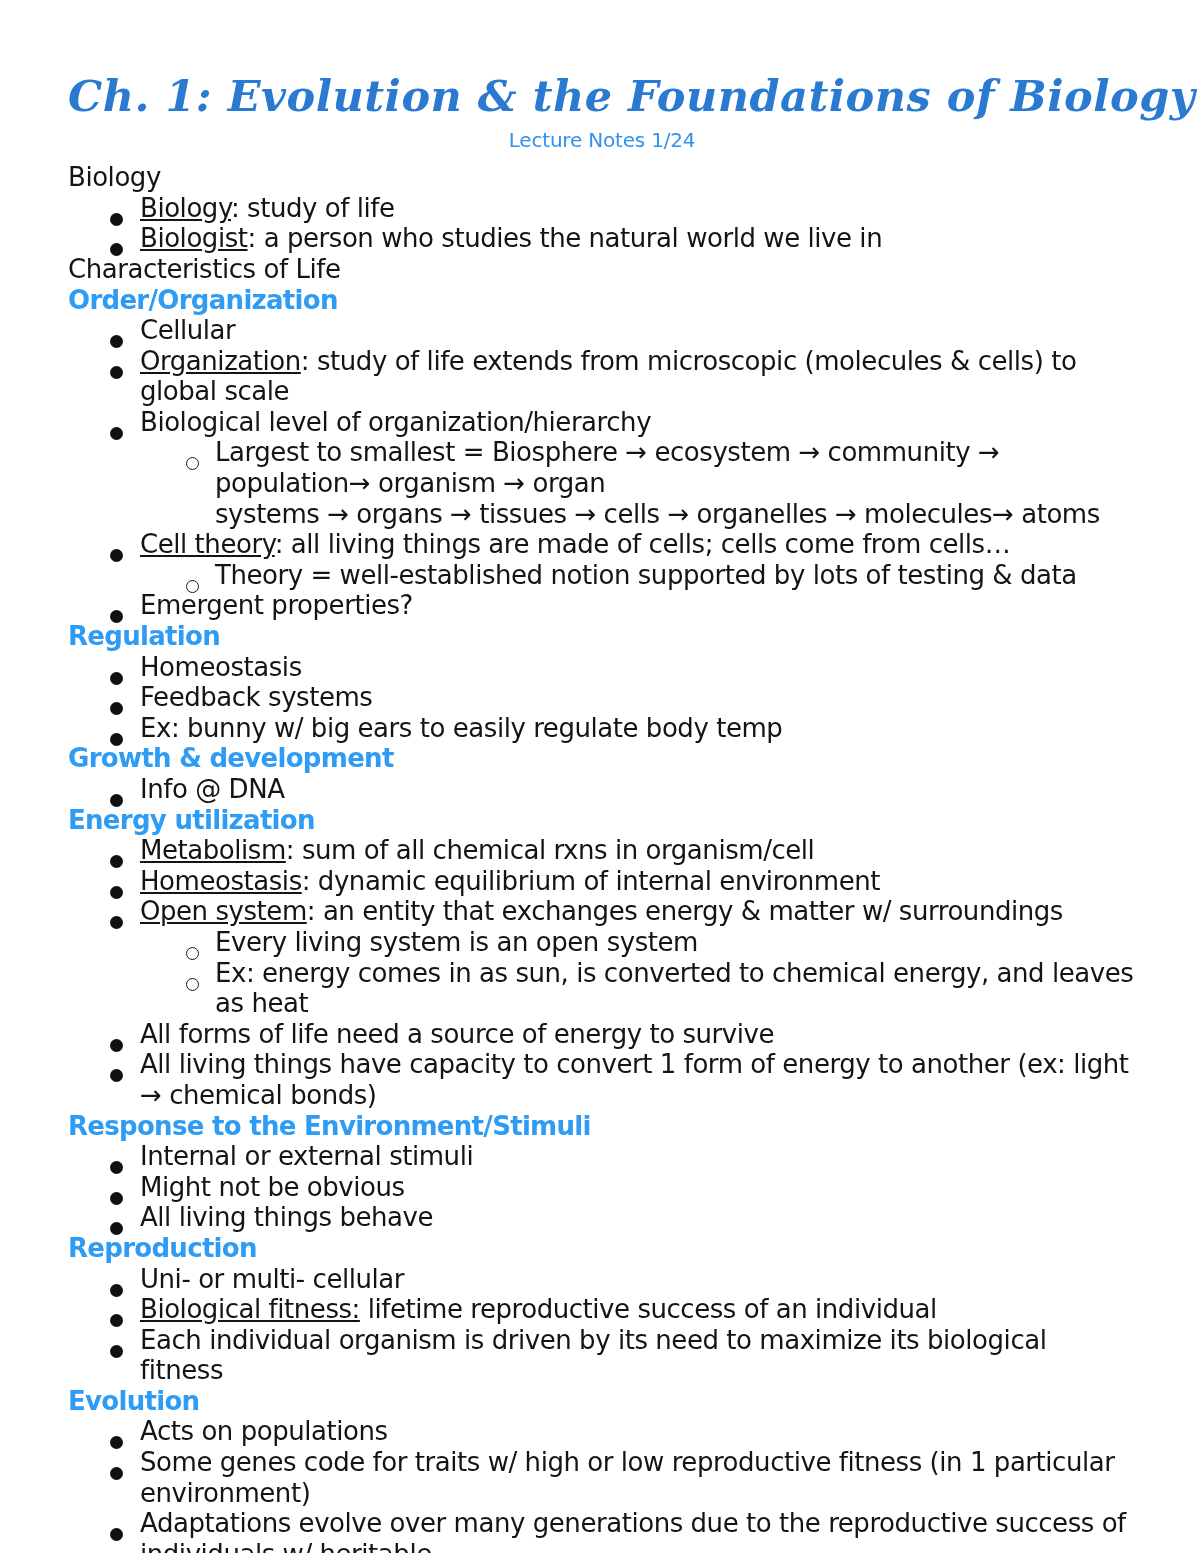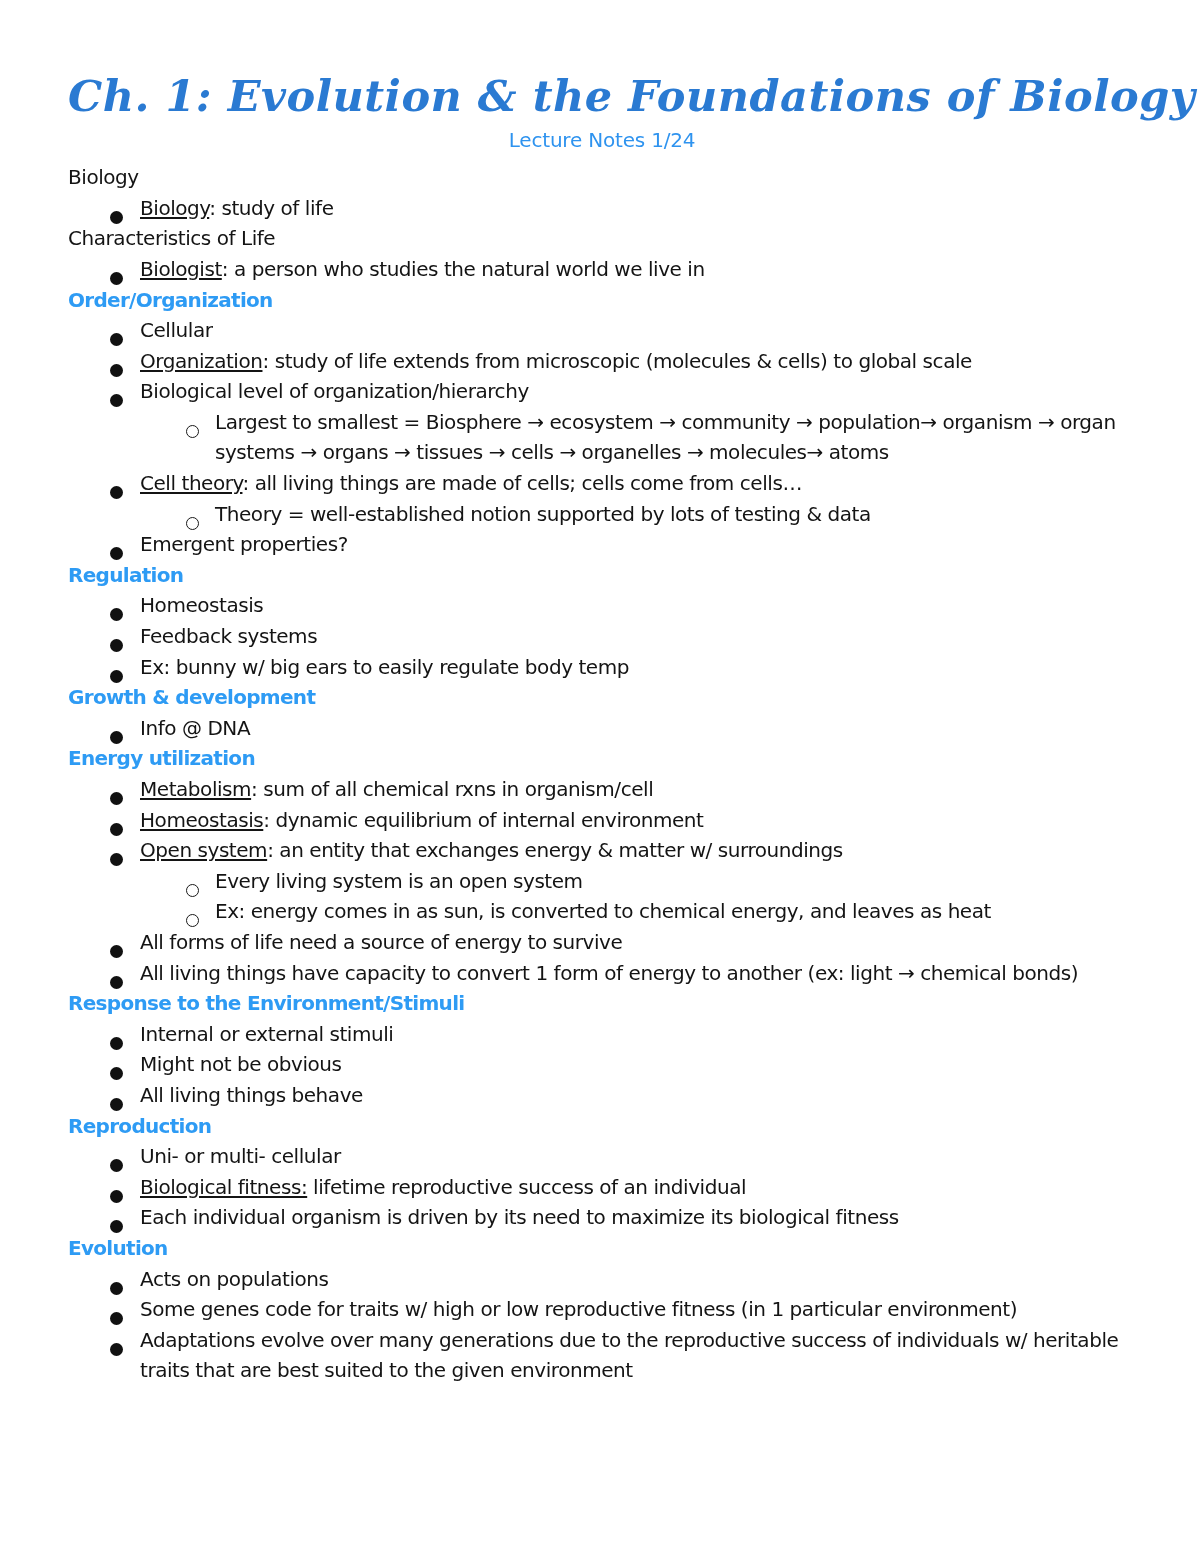--- a/index.html
+++ b/index.html
@@ -48,21 +48,21 @@
 
   
   .outline {
     margin-top: 10px;
   }
 
   .row {
     display: flex;
     align-items: flex-start;
     font-family: "DejaVu Sans", sans-serif;
-    font-size: 20px;
+    font-size: 26px;
     line-height: 30.6px;
     letter-spacing: -0.45px;
     color: #141414;
   }
 
   
   .lvl0 {
     padding-left: 0;
   }
   
@@ -127,26 +127,26 @@
   <div class="doc-subtitle">Lecture Notes 1/24</div>
 
   <div class="outline" id="outline-root">
       <div class="row lvl0">
         <span class="txt"><span>Biology</span></span>
       </div>
       <div class="row lvl1">
         <span class="bullet"><span class="dot"></span></span>
         <span class="txt"><span class="un">Biology</span><span>: study of life</span></span>
       </div>
+      <div class="row lvl1">
+        <span class="bullet"><span class="dot"></span></span>
+        <span class="txt"><span class="un">Biologist</span><span>: a person who studies the natural world we live in</span></span>
+      </div>
       <div class="row lvl0">
         <span class="txt"><span>Characteristics of Life</span></span>
-      </div>
-      <div class="row lvl1">
-        <span class="bullet"><span class="dot"></span></span>
-        <span class="txt"><span class="un">Biologist</span><span>: a person who studies the natural world we live in</span></span>
       </div>
       <div class="row lvl0">
         <span class="txt heading"><span>Order/Organization</span></span>
       </div>
       <div class="row lvl1">
         <span class="bullet"><span class="dot"></span></span>
         <span class="txt it"><span>Cellular</span></span>
       </div>
       <div class="row lvl1">
         <span class="bullet"><span class="dot"></span></span>

